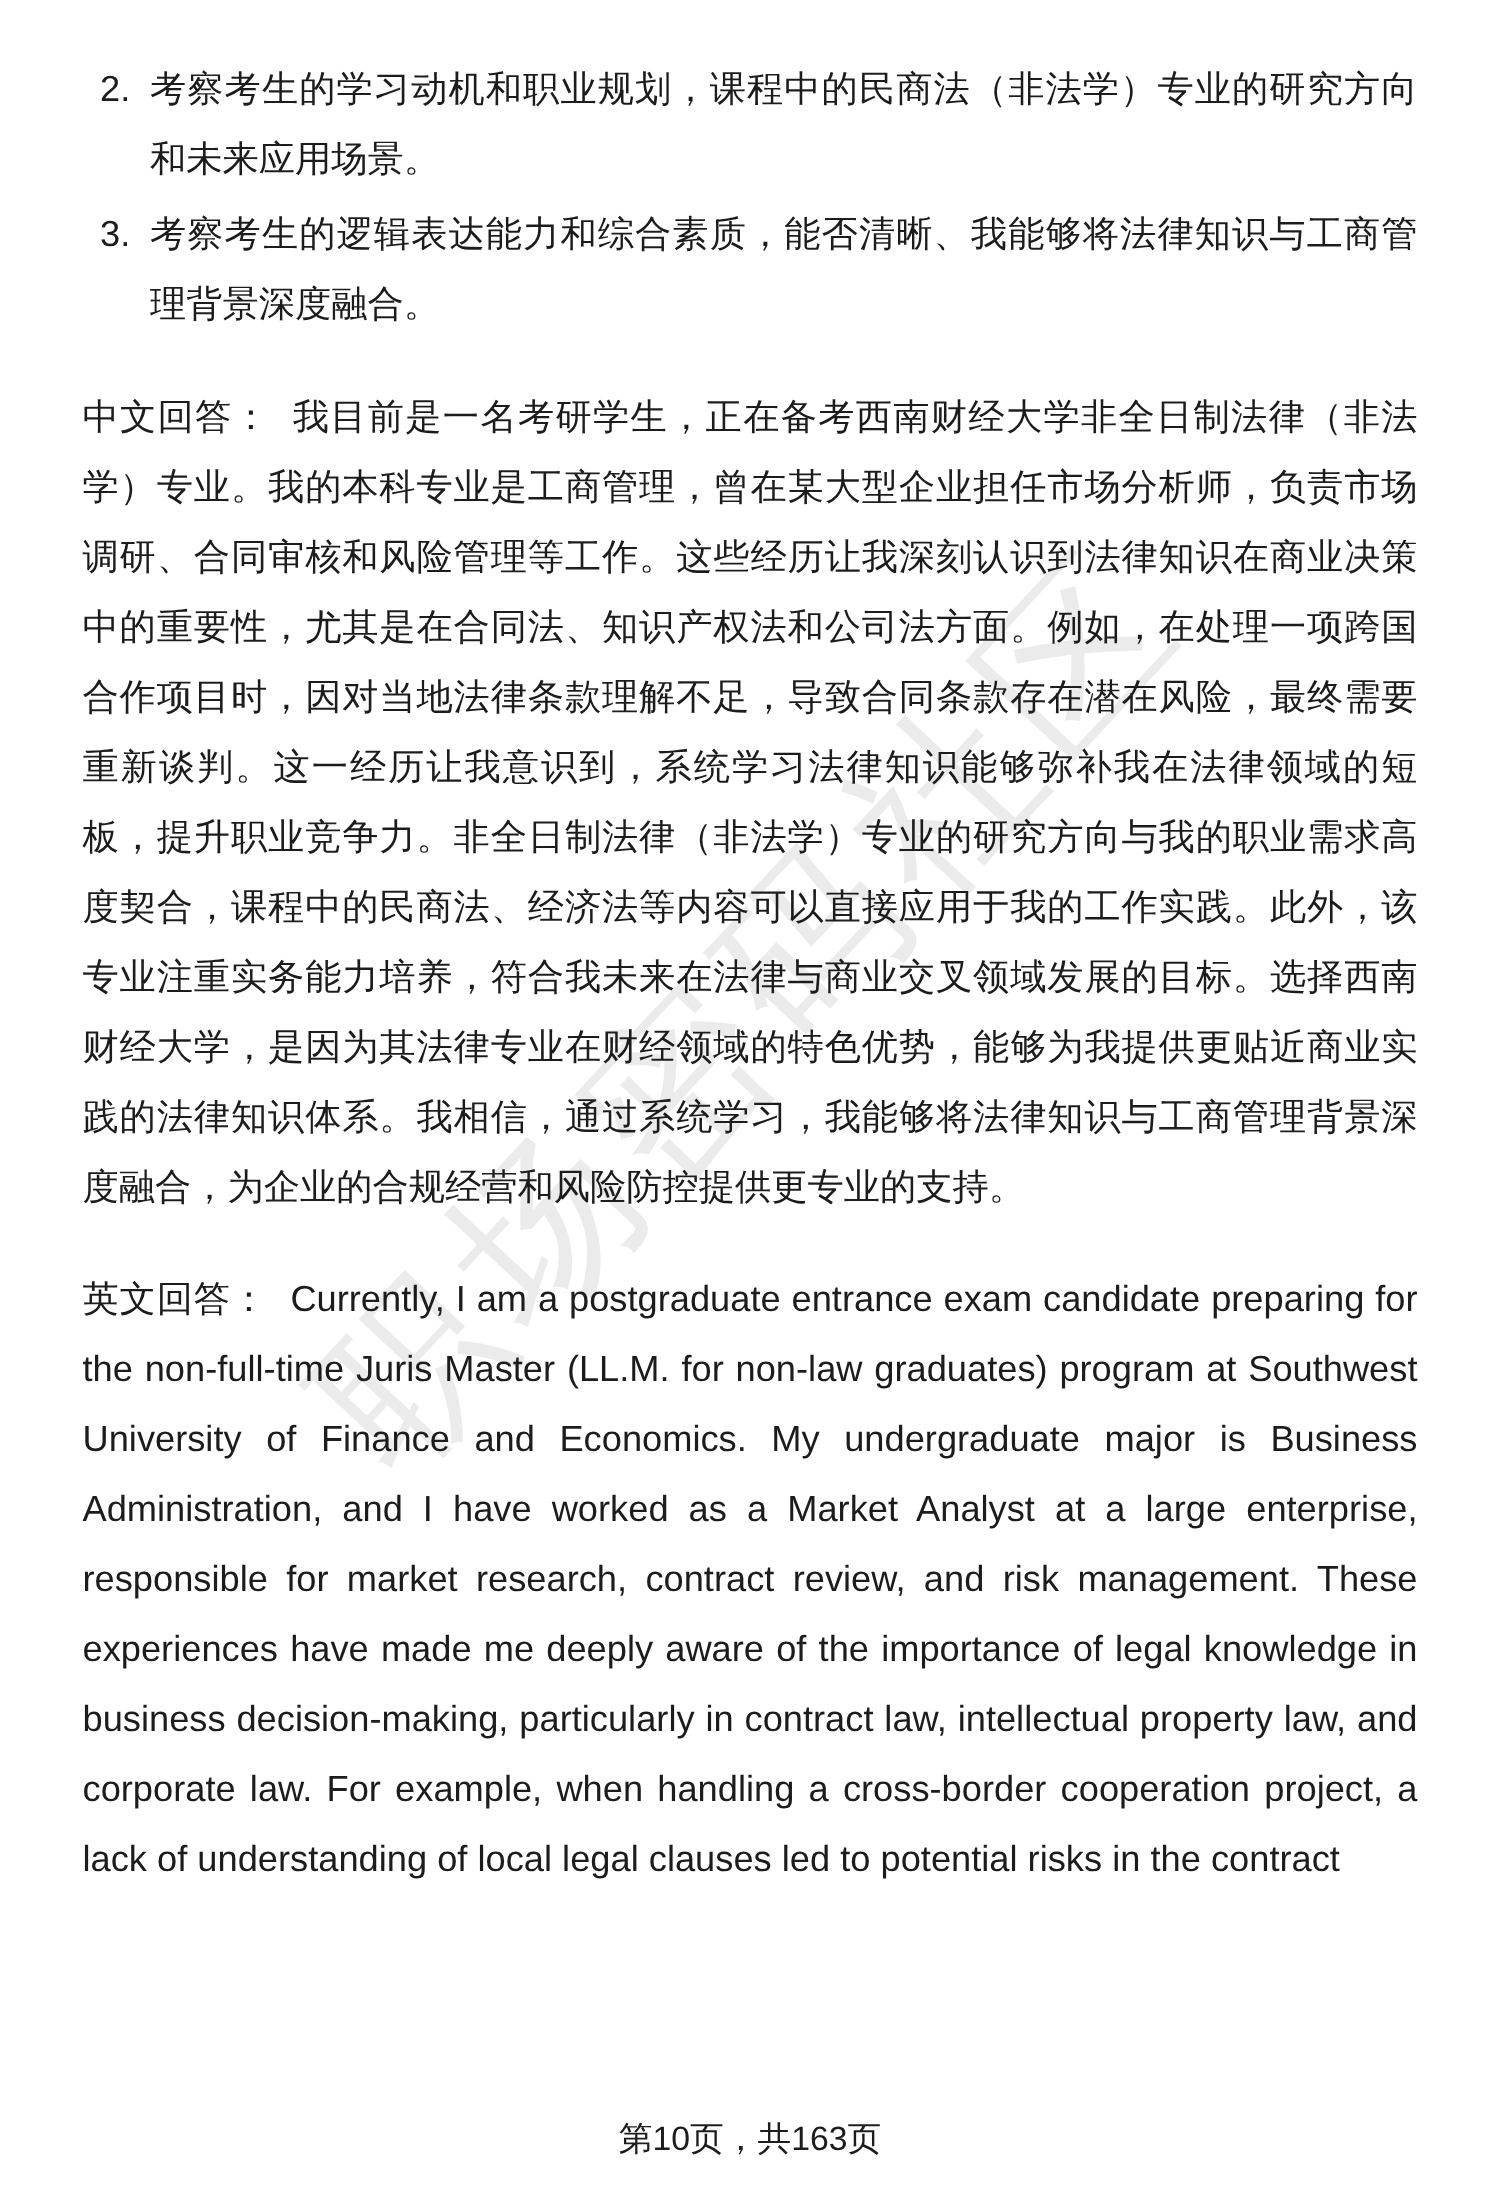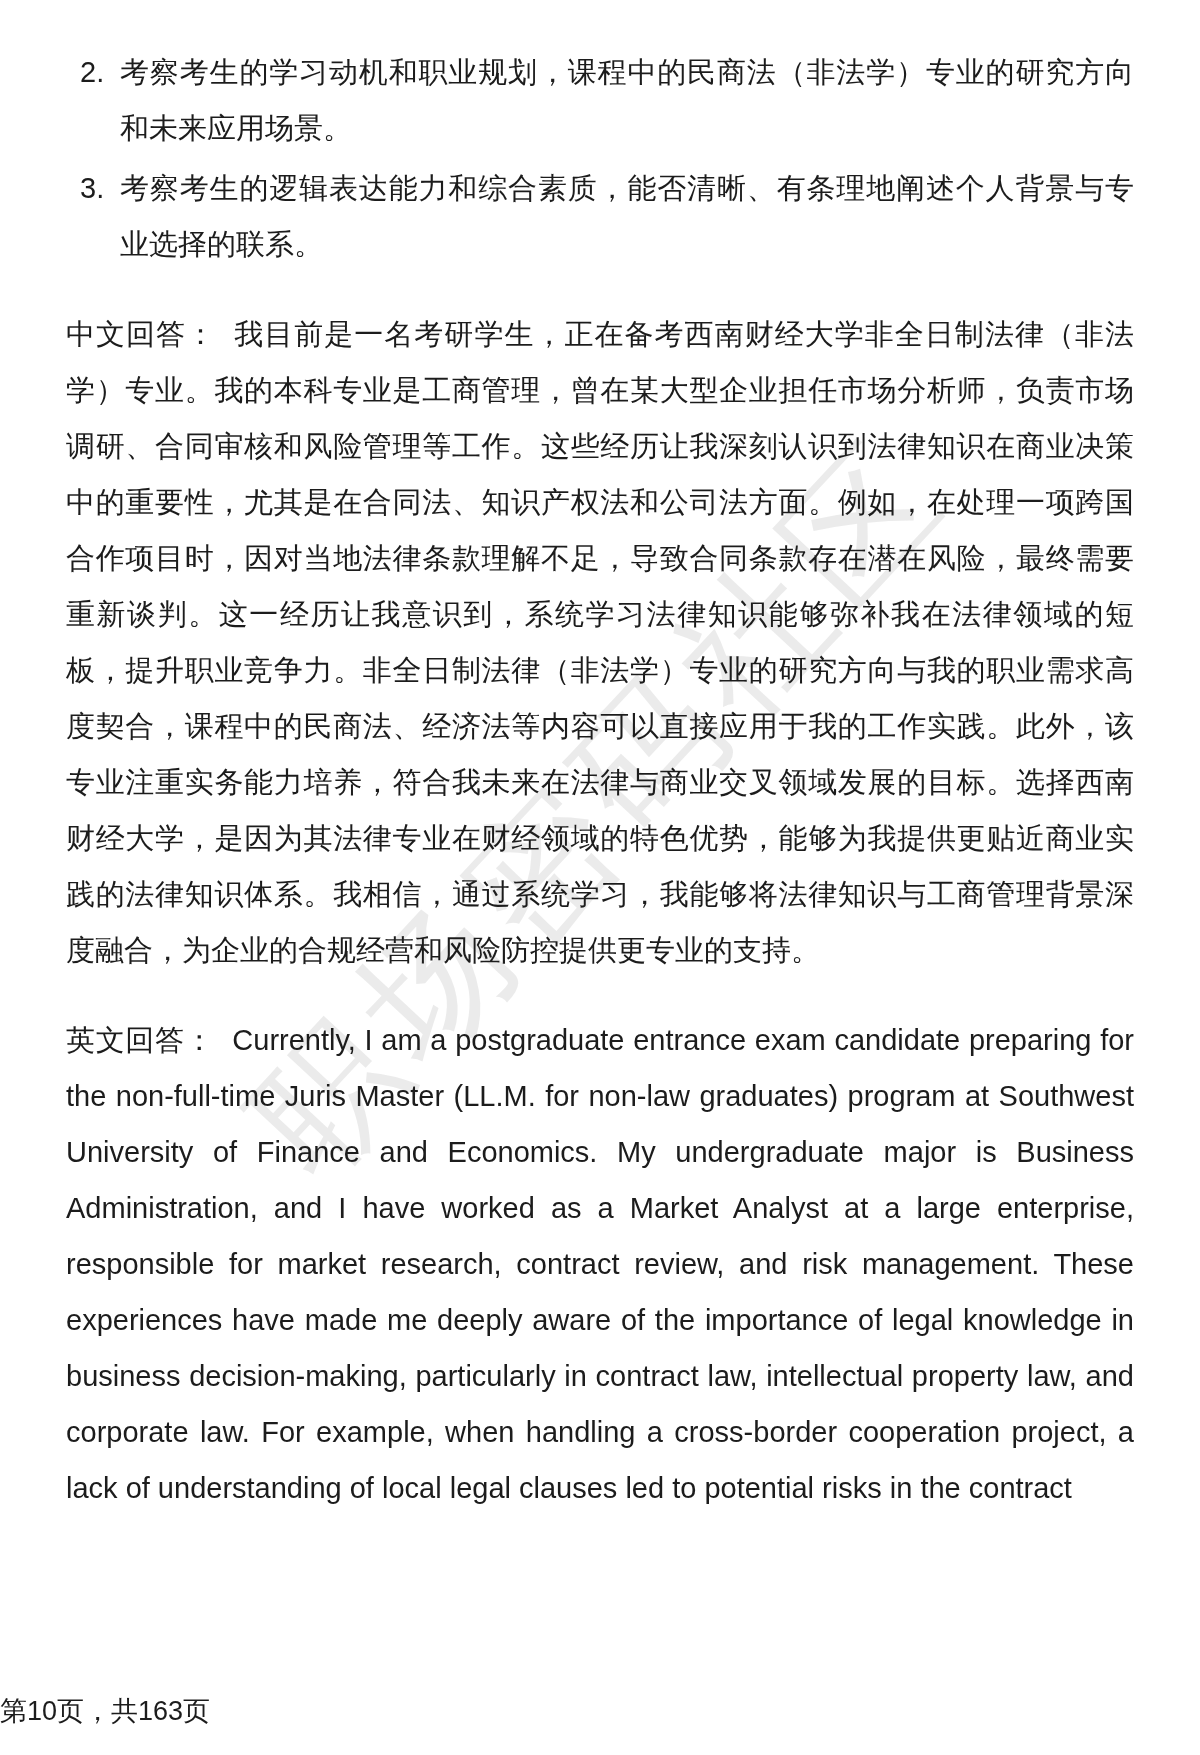--- a/index.html
+++ b/index.html
@@ -61,20 +61,21 @@
     margin: 34px 0 0 0;
   }
   .para-label {
     margin-right: 18px;
   }
   .footer {
     position: absolute;
     left: 0;
     right: 0;
     bottom: 26px;
+    text-align: center;
     font-size: 27px;
     color: #1c1c1c;
     z-index: 1;
   }
 </style>
 </head>
 <body>
 
 <div class="page">
 
@@ -82,21 +83,21 @@
 
   <div class="content">
 
     <div class="numbered-list">
       <div class="list-item">
         <span class="list-number">2.</span>
         <span class="list-text">考察考生的学习动机和职业规划，课程中的民商法（非法学）专业的研究方向和未来应用场景。</span>
       </div>
       <div class="list-item">
         <span class="list-number">3.</span>
-        <span class="list-text">考察考生的逻辑表达能力和综合素质，能否清晰、有条理地阐述个人背景与专业选择的联系。</span>
+        <span class="list-text">考察考生的逻辑表达能力和综合素质，能否清晰、我能够将法律知识与工商管理背景深度融合。</span>
       </div>
     </div>
 
     <p class="para">
       <span class="para-label">中文回答：</span><span>我目前是一名考研学生，正在备考西南财经大学非全日制法律（非法学）专业。我的本科专业是工商管理，曾在某大型企业担任市场分析师，负责市场调研、合同审核和风险管理等工作。这些经历让我深刻认识到法律知识在商业决策中的重要性，尤其是在合同法、知识产权法和公司法方面。例如，在处理一项跨国合作项目时，因对当地法律条款理解不足，导致合同条款存在潜在风险，最终需要重新谈判。这一经历让我意识到，系统学习法律知识能够弥补我在法律领域的短板，提升职业竞争力。非全日制法律（非法学）专业的研究方向与我的职业需求高度契合，课程中的民商法、经济法等内容可以直接应用于我的工作实践。此外，该专业注重实务能力培养，符合我未来在法律与商业交叉领域发展的目标。选择西南财经大学，是因为其法律专业在财经领域的特色优势，能够为我提供更贴近商业实践的法律知识体系。我相信，通过系统学习，我能够将法律知识与工商管理背景深度融合，为企业的合规经营和风险防控提供更专业的支持。</span>
     </p>
 
     <p class="para">
       <span class="para-label">英文回答：</span><span>Currently, I am a postgraduate entrance exam candidate preparing for the non-full-time Juris Master (LL.M. for non-law graduates) program at Southwest University of Finance and Economics. My undergraduate major is Business Administration, and I have worked as a Market Analyst at a large enterprise, responsible for market research, contract review, and risk management. These experiences have made me deeply aware of the importance of legal knowledge in business decision-making, particularly in contract law, intellectual property law, and corporate law. For example, when handling a cross-border cooperation project, a lack of understanding of local legal clauses led to potential risks in the contract</span>
     </p>

